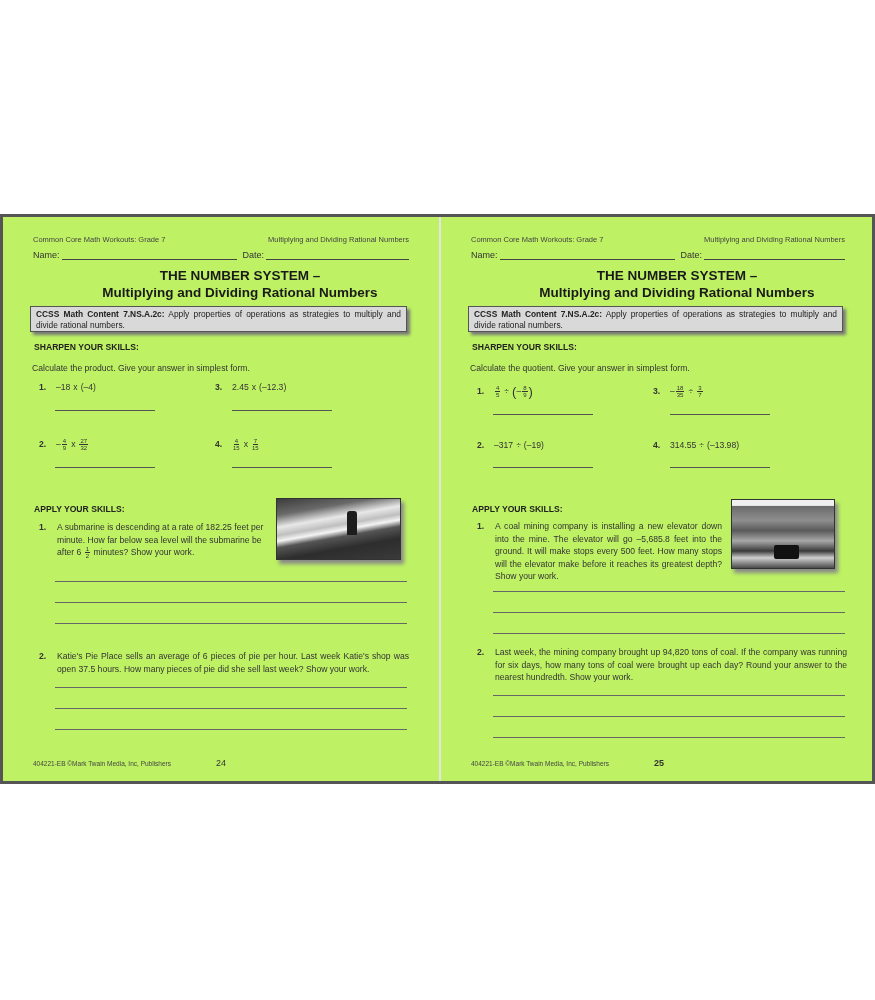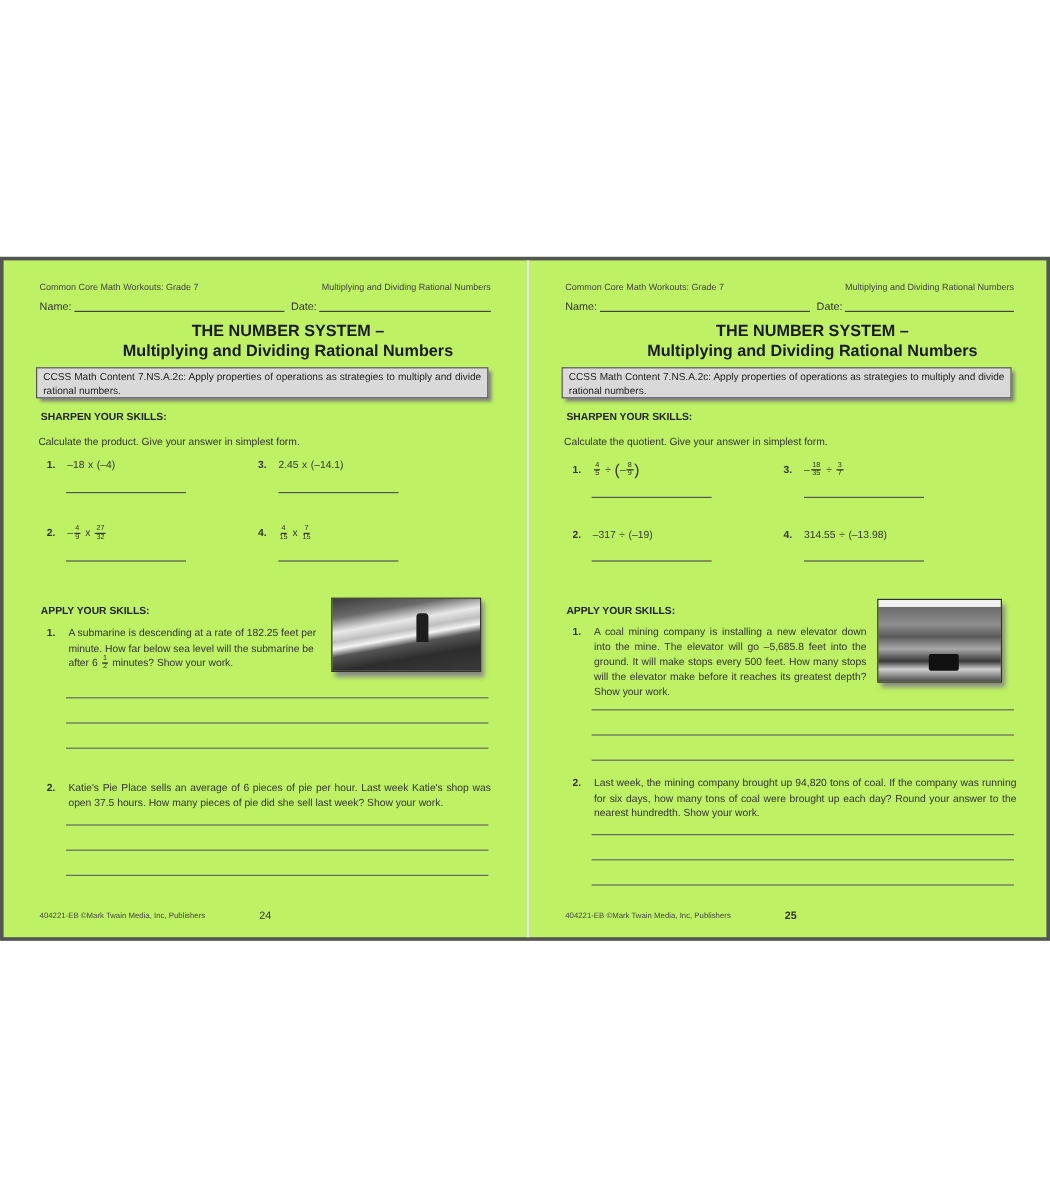--- a/index.html
+++ b/index.html
@@ -40,21 +40,21 @@
     font-weight: bold; font-size: 13.5px; line-height: 17px; color: #1a1a1a; padding-left: 38px;
   }
 
   .standard-box {
     position: absolute; top: 89px; left: 27px; right: 32px; height: 26px;
     background: #d9d9d9; border: 1px solid #555;
     box-shadow: 3px 3px 3px #777;
     font-size: 8.4px; line-height: 10.5px; padding: 2px 5px; color: #222;
     text-align: justify;
   }
-  .standard-box b { font-weight: normal; }
+  .standard-box b { font-weight: bold; }
 
   .section-head {
     position: absolute; left: 31px; font-weight: bold; font-size: 8.6px; color: #222;
   }
   .instruction {
     position: absolute; left: 29px; font-size: 8.6px; color: #333;
   }
 
   .problem {
     position: absolute; font-size: 8.6px; color: #333; display: flex; align-items: center;
@@ -133,21 +133,21 @@
       <span>–18</span>
       <span class="op">x</span>
       <span>(–4)</span>
     </div>
     <div class="answer-line" style="left:52px; top:193px;"></div>
 
     <div class="problem" style="left:212px; top:163px; height:14px;">
       <span class="num">3.</span>
       <span>2.45</span>
       <span class="op">x</span>
-      <span>(–14.1)</span>
+      <span>(–12.3)</span>
     </div>
     <div class="answer-line" style="left:229px; top:193px;"></div>
 
     <div class="problem" style="left:36px; top:219px; height:16px;">
       <span class="num">2.</span>
       <span>–</span>
       <span class="frac">
           <span class="n">4</span>
           <span>9</span>
         </span>

